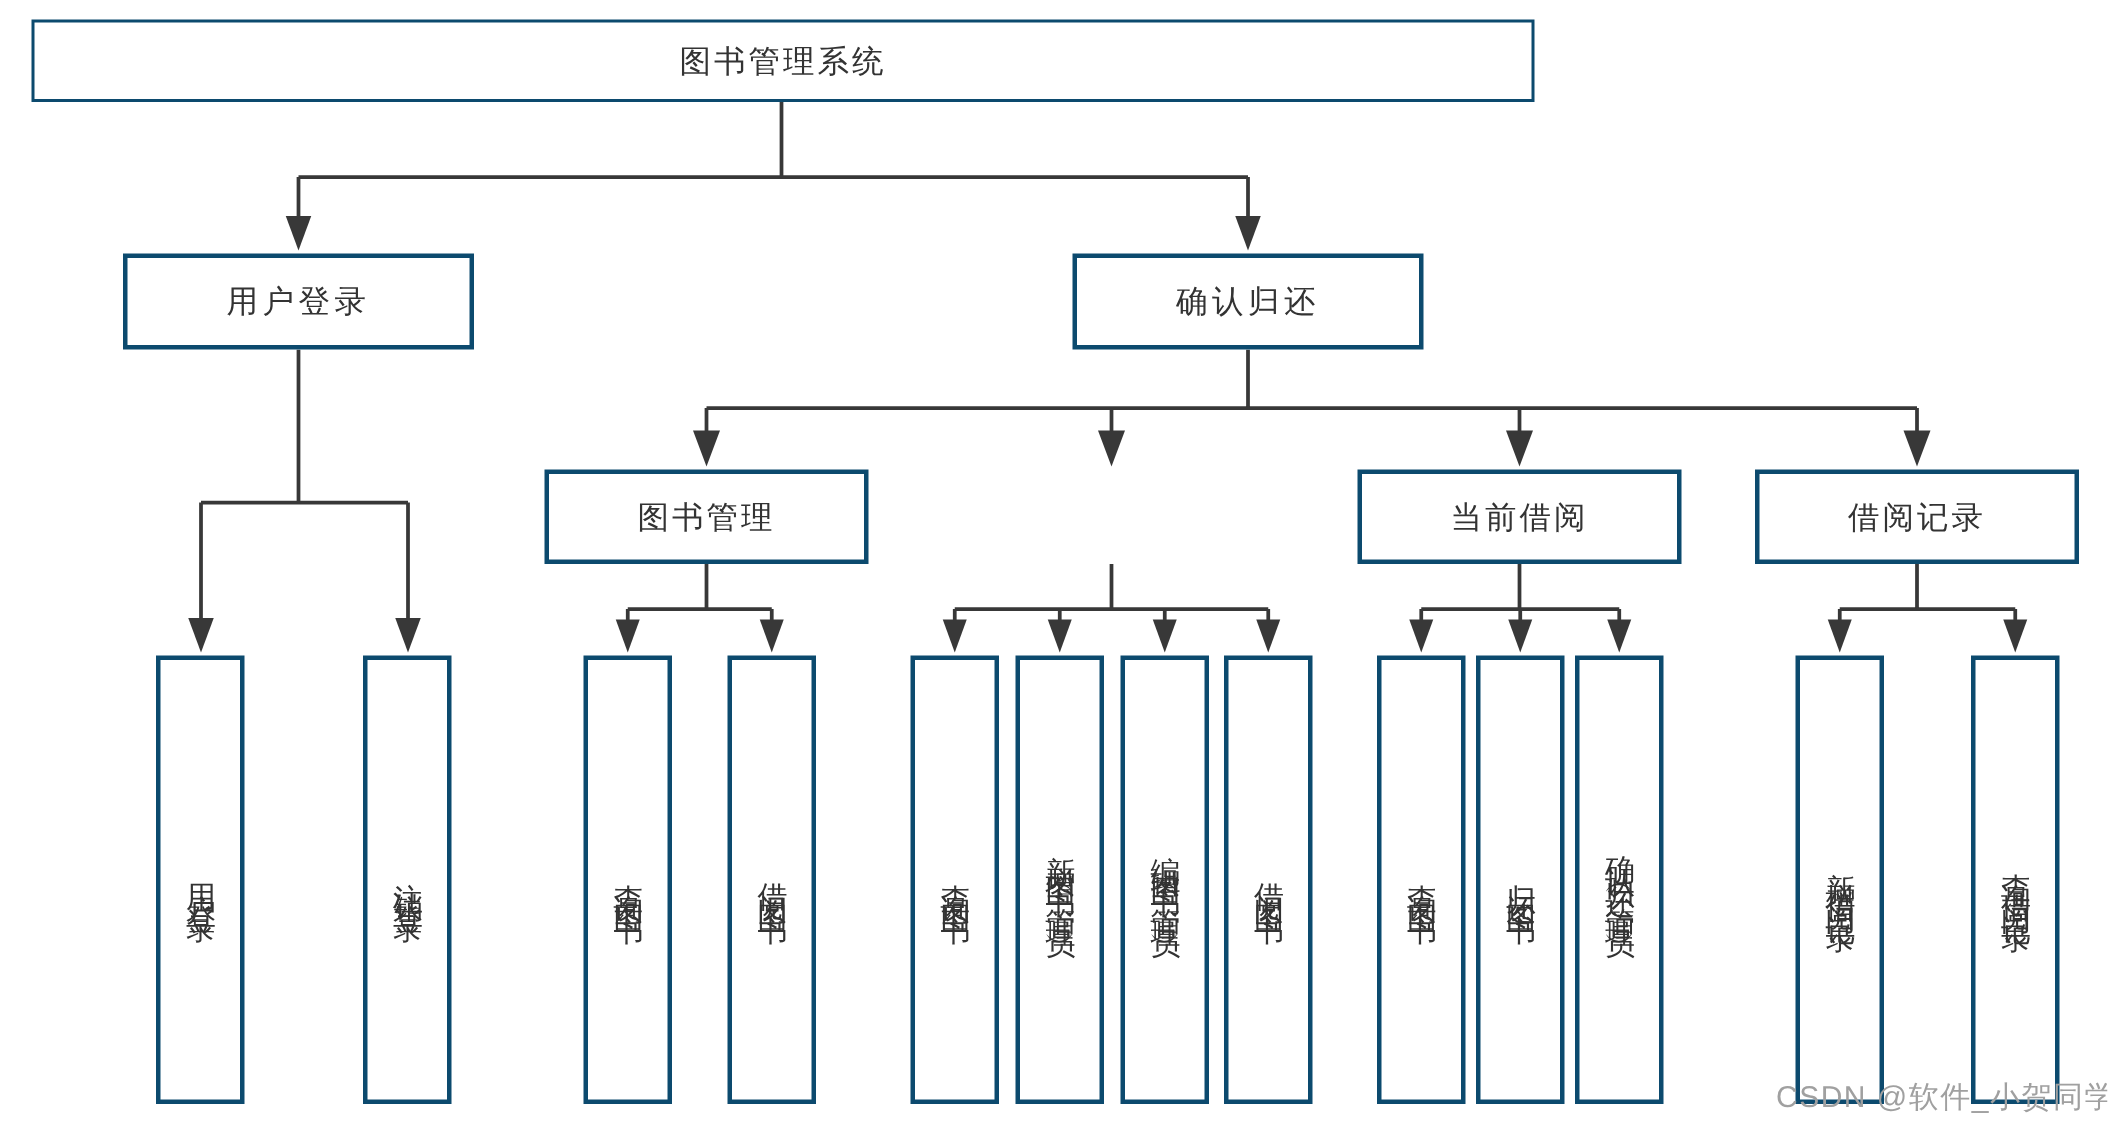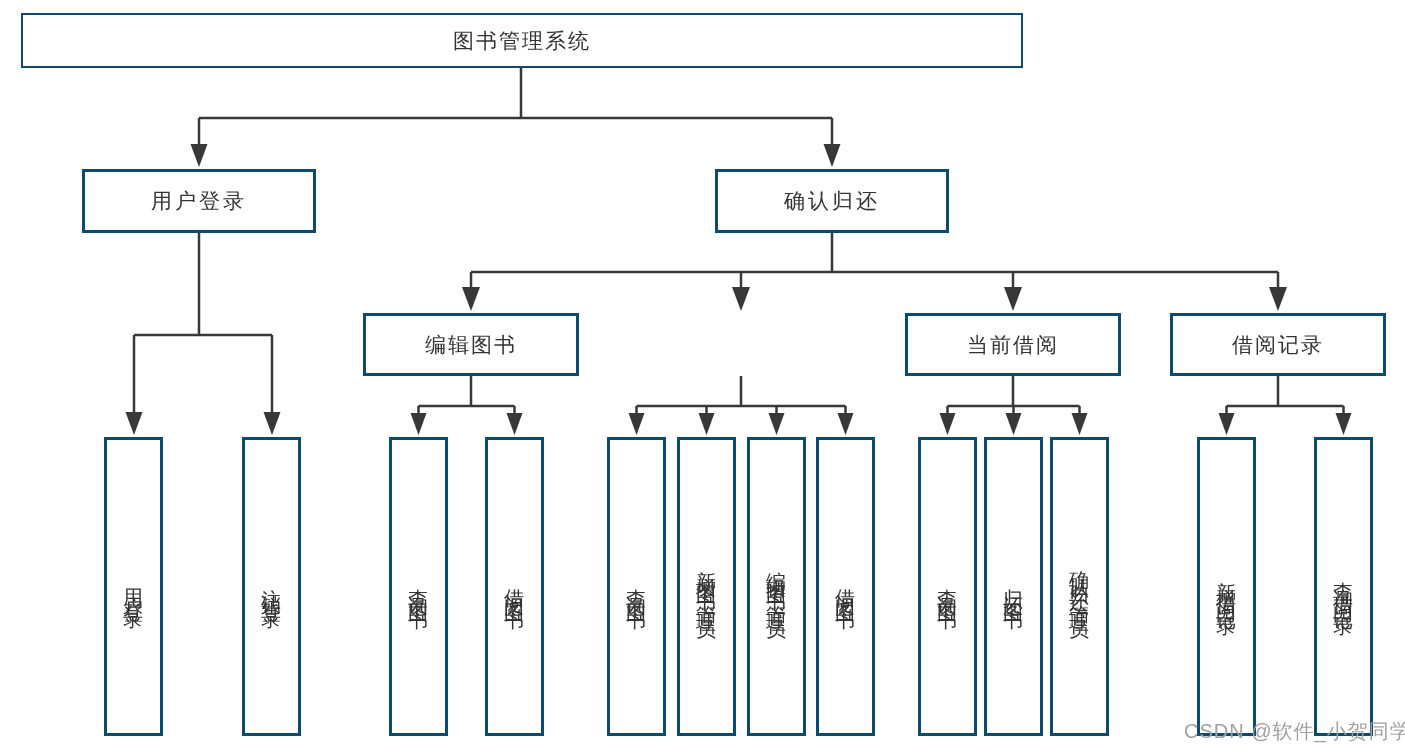--- a/index.html
+++ b/index.html
@@ -124,21 +124,21 @@
   </div>
 
   <div class="box l1-box l1-user">
     <span>用户登录</span>
   </div>
   <div class="box l1-box l1-book">
     <span>确认归还</span>
   </div>
 
   <div class="box l2-box l2-recommend">
-    <span>编辑图书</span>
+    <span>图书管理</span>
   </div>
   <div class="box l2-box l2-current">
     <span>当前借阅</span>
   </div>
   <div class="box l2-box l2-records">
     <span>借阅记录</span>
   </div>
 
   <div class="box leaf leaf-1">
     <span class="vtext">用户登录</span>

